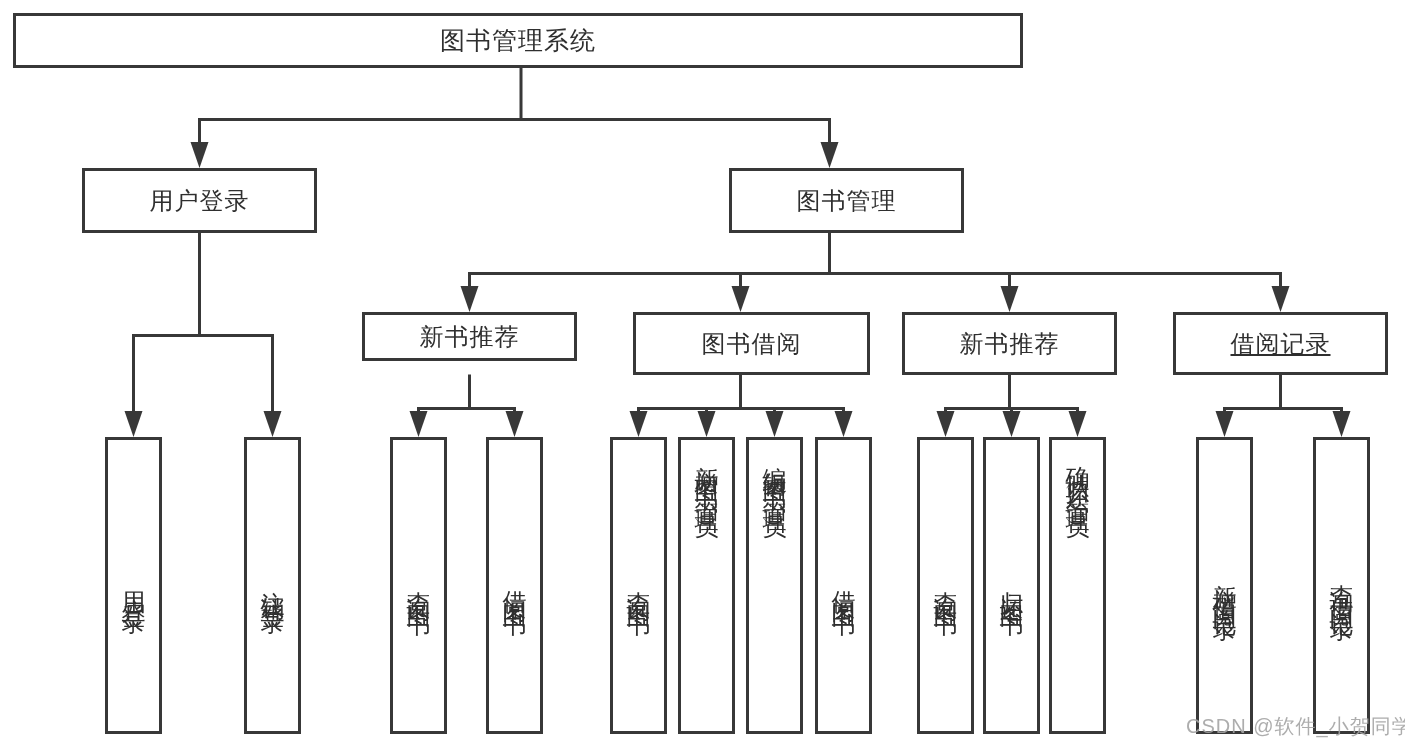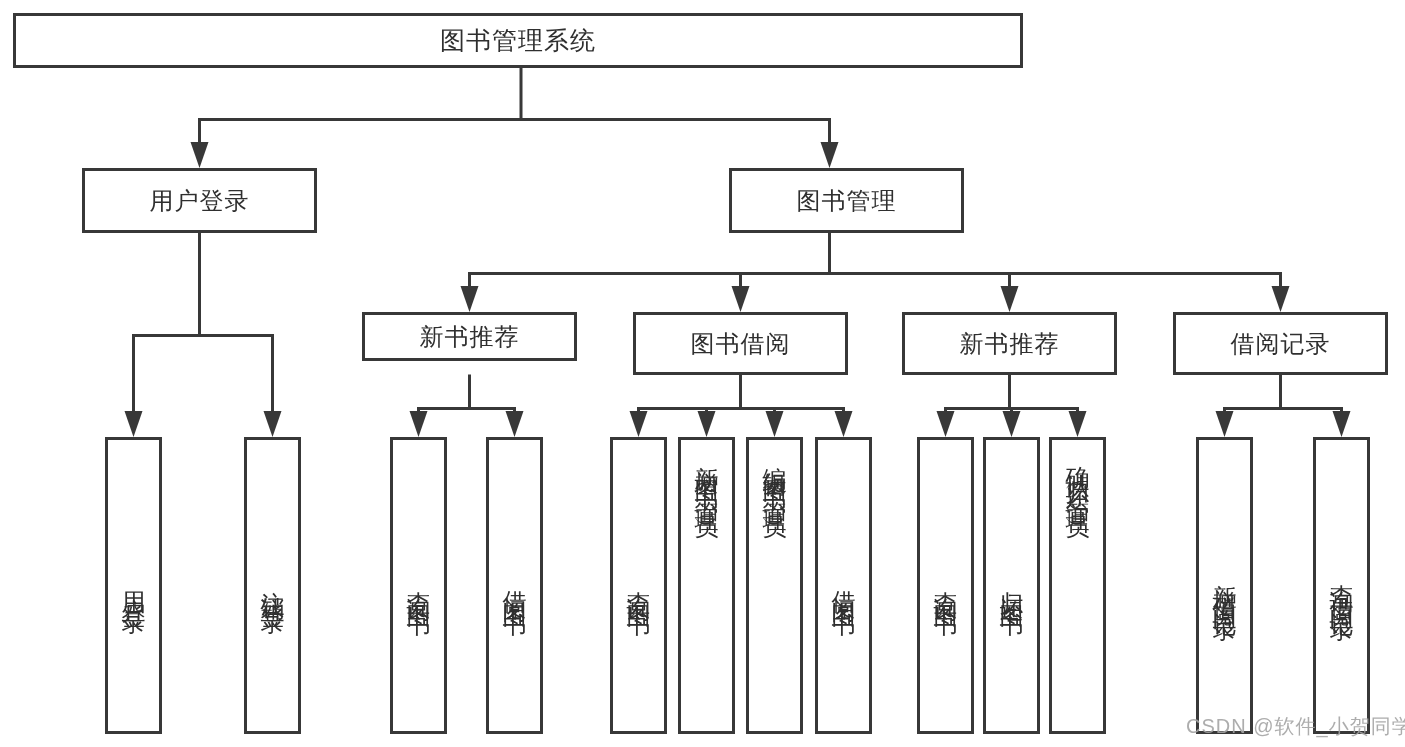--- a/index.html
+++ b/index.html
@@ -134,27 +134,27 @@
   <div class="box" style="left:82px; top:168px; width:235px; height:65px;">
     <span class="hlabel">用户登录</span>
   </div>
   <div class="box" style="left:712px; top:168px; width:235px; height:65px;margin-left:17px;">
     <span class="hlabel">图书管理</span>
   </div>
 
   <div class="box" style="left:362px; top:312px; width:215px; height:49px;">
     <span class="hlabel">新书推荐</span>
   </div>
-  <div class="box" style="left:633px; top:312px; width:215px; height:63px;">
+  <div class="box" style="left:633px; top:312px; width:237px; height:63px;">
     <span class="hlabel">图书借阅</span>
   </div>
   <div class="box" style="left:902px; top:312px; width:215px; height:63px;">
     <span class="hlabel">新书推荐</span>
   </div>
-  <div class="box" style="left:1173px; top:312px; width:215px; height:63px;">
+  <div class="box" style="left:1173px; top:312px; width:215px; height:63px;text-decoration:underline;">
     <span class="hlabel">借阅记录</span>
   </div>
 
   <div class="vbox" style="left:105px;">
     <span class="vtext">用户登录</span>
   </div>
   <div class="vbox" style="left:244px;">
     <span class="vtext">注销登录</span>
   </div>
 

